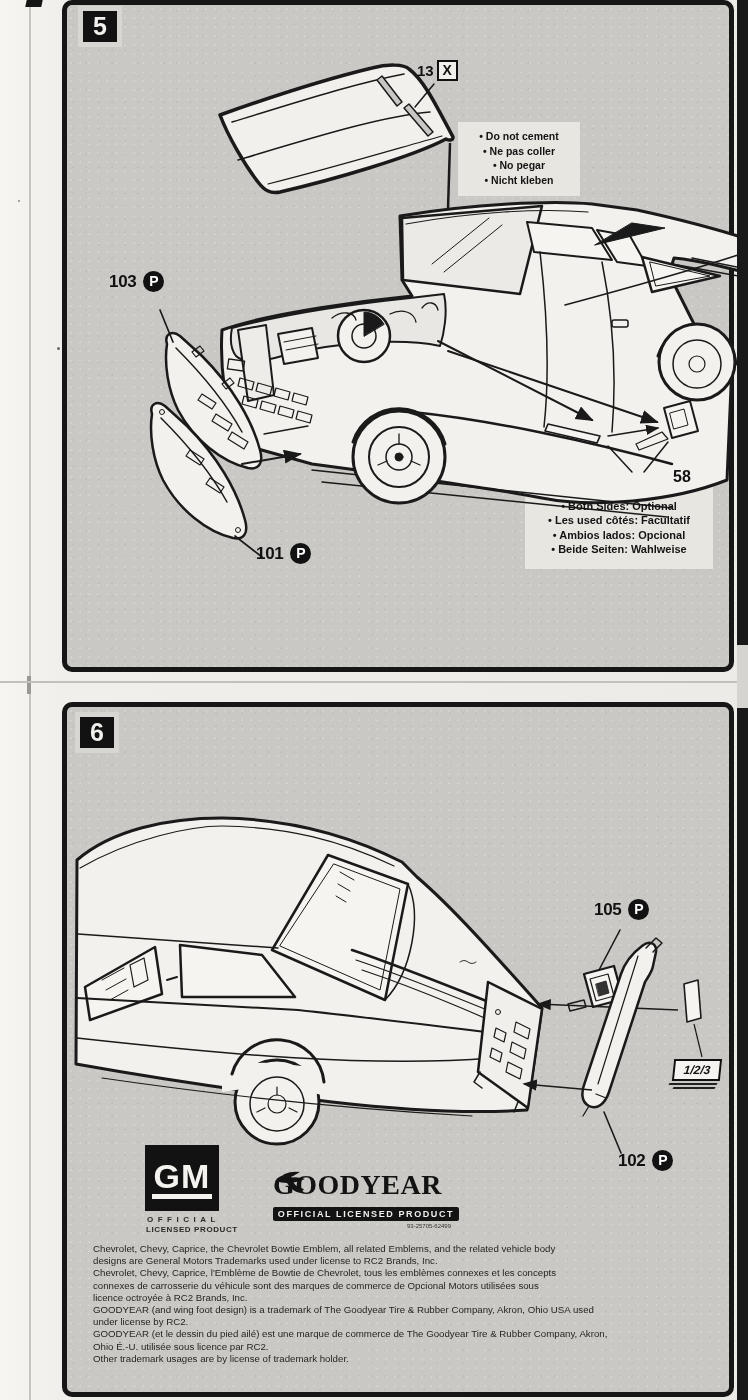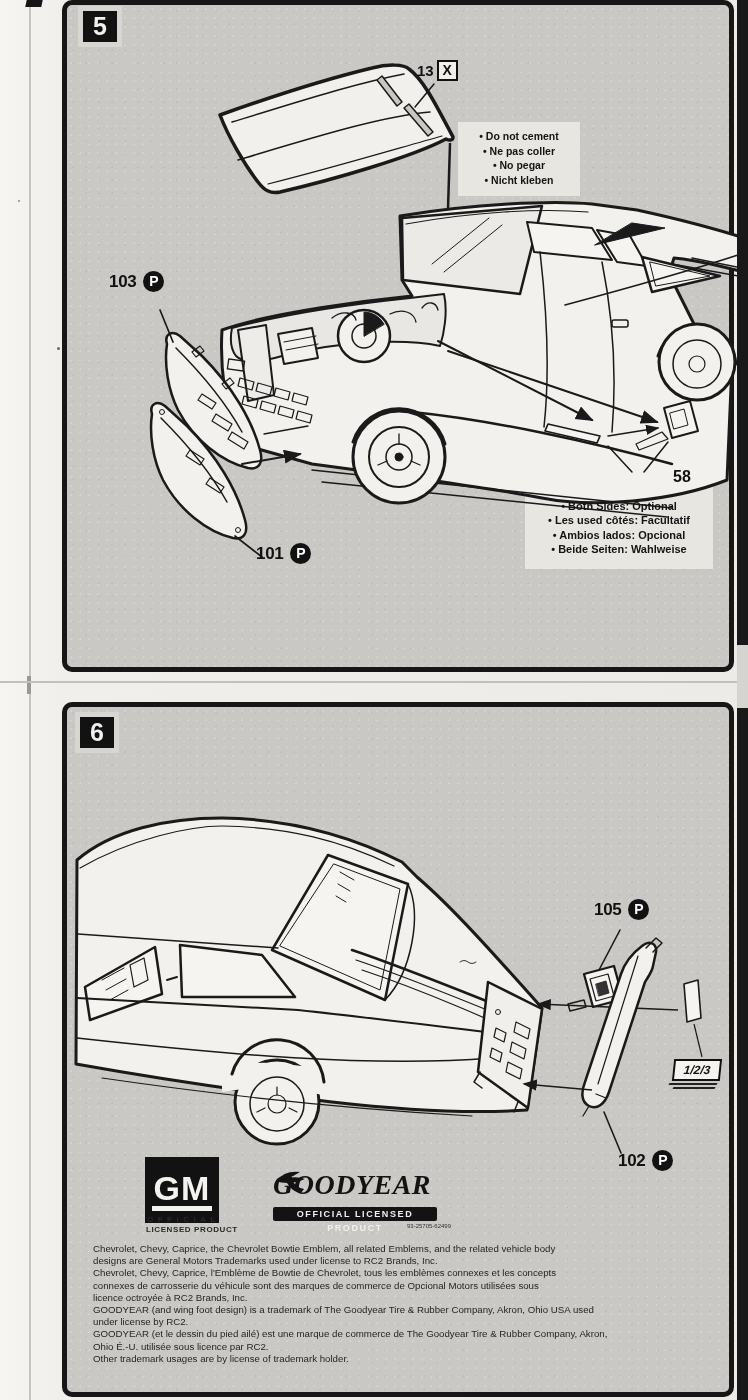--- a/index.html
+++ b/index.html
@@ -47,21 +47,21 @@
   .plate-underline1{position:absolute;width:48px;height:2px;background:#222;transform:skewX(-30deg);}
   .plate-underline2{position:absolute;width:42px;height:2px;background:#222;transform:skewX(-30deg);}
 
   .gm-box{position:absolute;width:74px;height:66px;background:#121212;display:flex;align-items:center;justify-content:center;}
   .gm-mono{color:#f5f3ef;font-size:34px;font-weight:bold;letter-spacing:1px;border-bottom:5px solid #f5f3ef;
            line-height:36px;padding:0 2px;}
   .gm-official{position:absolute;font-size:8px;font-weight:bold;color:#2a2a28;letter-spacing:4.5px;white-space:nowrap;}
   .gm-licensed{position:absolute;font-size:8px;font-weight:bold;color:#2a2a28;letter-spacing:0.6px;white-space:nowrap;}
 
   .gy-wordmark{position:absolute;display:flex;align-items:center;color:#131313;
-               font-family:"Liberation Serif",serif;font-weight:bold;font-style:italic;
+               font-family:"Liberation Serif",serif;font-weight:bold;
                font-size:28px;letter-spacing:0.5px;white-space:nowrap;}
   .gy-bar{position:absolute;background:#131313;color:#f2f0ec;font-size:9px;font-weight:bold;
           letter-spacing:1.6px;text-align:center;border-radius:2px;}
   .gy-code{position:absolute;font-size:6px;color:#333;text-align:right;}
 
   .legal{position:absolute;font-size:9.7px;line-height:12.2px;color:#252523;}
   .legal div{white-space:nowrap;}
 </style>
 </head>
 <body>
@@ -282,35 +282,35 @@
       <span class="part-num">102</span>
       <span class="p-badge">P</span>
     </div>
 
     <div class="plate-box" style="left:606px;top:352px;">
       <span>1/2/3</span>
     </div>
     <div class="plate-underline1" style="left:602px;top:376px;"></div>
     <div class="plate-underline2" style="left:606px;top:380px;"></div>
 
-    <div class="gm-box" style="left:78px;top:438px;margin-top:12px;">
+    <div class="gm-box" style="left:78px;top:438px;">
       <span class="gm-mono">GM</span>
     </div>
     <div class="gm-official" style="left:80px;top:508px;">OFFICIAL</div>
     <div class="gm-licensed" style="left:79px;top:518px;">LICENSED PRODUCT</div>
 
     <div class="gy-wordmark" style="left:206px;top:462px;">
       <span>GOOD</span>
         <svg width="34" height="28" viewBox="0 0 34 28" style="margin:0 1px 6px 1px;">
           <path d="M2,13 Q11,2 26,4 Q20,8 14,10 Q23,8 31,11 Q22,15 13,15 Q7,15 2,13 Z" fill="#131313"></path>
           <path d="M13,15 C16,20 20,24 27,25 L30,21 C25,20 21,18 19,13 Z" fill="#131313"></path>
         </svg>
         <span>YEAR</span>
     </div>
-    <div class="gy-bar" style="left:206px;top:500px;width:164px;height:14px;line-height:14px;">OFFICIAL LICENSED PRODUCT</div>
+    <div class="gy-bar" style="left:206px;top:500px;width:186px;height:14px;line-height:14px;">OFFICIAL LICENSED PRODUCT</div>
     <div class="gy-code" style="left:206px;top:516px;width:178px;">93-25705-62499</div>
 
     <div class="legal" style="left:26px;top:536px;width:610px;">
       <div>Chevrolet, Chevy, Caprice, the Chevrolet Bowtie Emblem, all related Emblems, and the related vehicle body</div>
       <div>designs are General Motors Trademarks used under license to RC2 Brands, Inc.</div>
       <div>Chevrolet, Chevy, Caprice, l'Emblème de Bowtie de Chevrolet, tous les emblèmes connexes et les concepts</div>
       <div>connexes de carrosserie du véhicule sont des marques de commerce de Opcional Motors utilisées sous</div>
       <div>licence octroyée à RC2 Brands, Inc.</div>
       <div>GOODYEAR (and wing foot design) is a trademark of The Goodyear Tire &amp; Rubber Company, Akron, Ohio USA used</div>
       <div>under license by RC2.</div>

